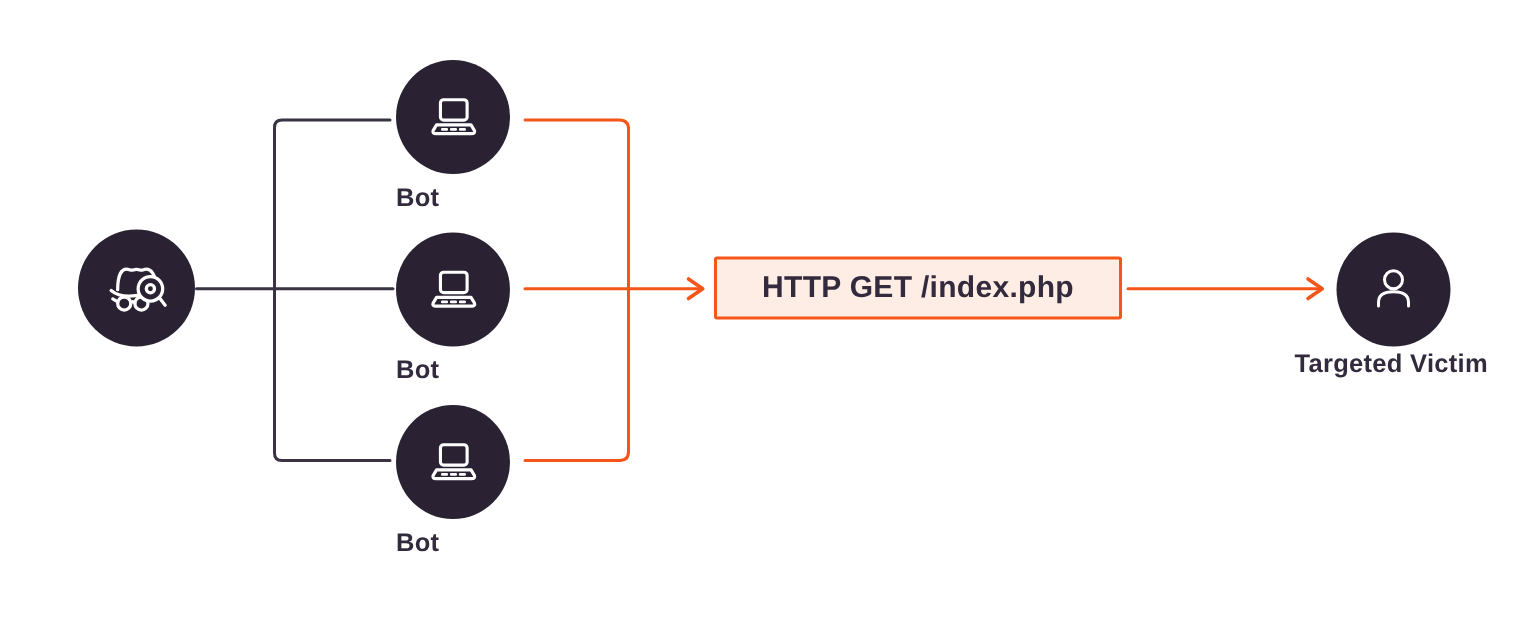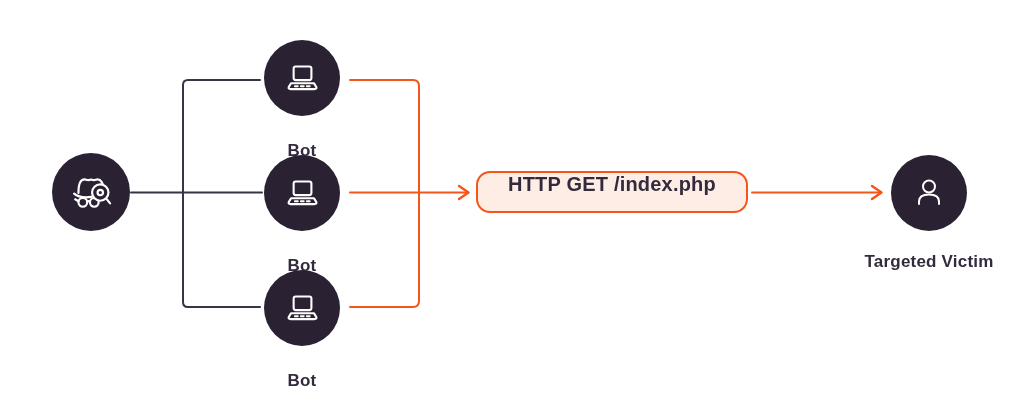--- a/index.html
+++ b/index.html
@@ -24,27 +24,27 @@
   .arrowhead{stroke:var(--accent_orange);stroke-width:2.4;fill:none;stroke-linecap:round;stroke-linejoin:round;}
   .node{
     position:absolute;border-radius:50%;background:var(--node_fill);
     display:flex;align-items:center;justify-content:center;
   }
   .node svg{display:block;}
   .icon-stroke{stroke:var(--icon_stroke);stroke-width:2;fill:none;stroke-linecap:round;stroke-linejoin:round;}
   .icon-stroke-thin{stroke:var(--icon_stroke);stroke-width:1.8;fill:none;stroke-linecap:round;}
   .lens-fill{fill:var(--node_fill);}
   .node-label{
-    position:absolute;text-align:center;color:var(--label_text);
-    font-weight:700;font-size:17px;line-height:23px;letter-spacing:.2px;margin-top:19px;
+    position:absolute;text-align:left;color:var(--label_text);
+    font-weight:700;font-size:17px;line-height:23px;letter-spacing:.2px;
   }
   .request-box{
     position:absolute;left:476px;top:171px;width:272px;height:42px;
-    background:var(--box_fill);border:2px solid var(--accent_orange);border-radius:14px;
-    display:flex;justify-content:center;
+    background:var(--box_fill);border:2px solid var(--accent_orange);border-radius:2px;
+    display:flex;align-items:center;justify-content:center;
     color:var(--label_text);font-weight:700;font-size:20px;letter-spacing:.2px;white-space:nowrap;
   }
 </style>
 </head>
 <body>
 
 <div class="canvas">
 
   <svg class="wires" width="1024" height="418" viewBox="0 0 1024 418">
     <g>

